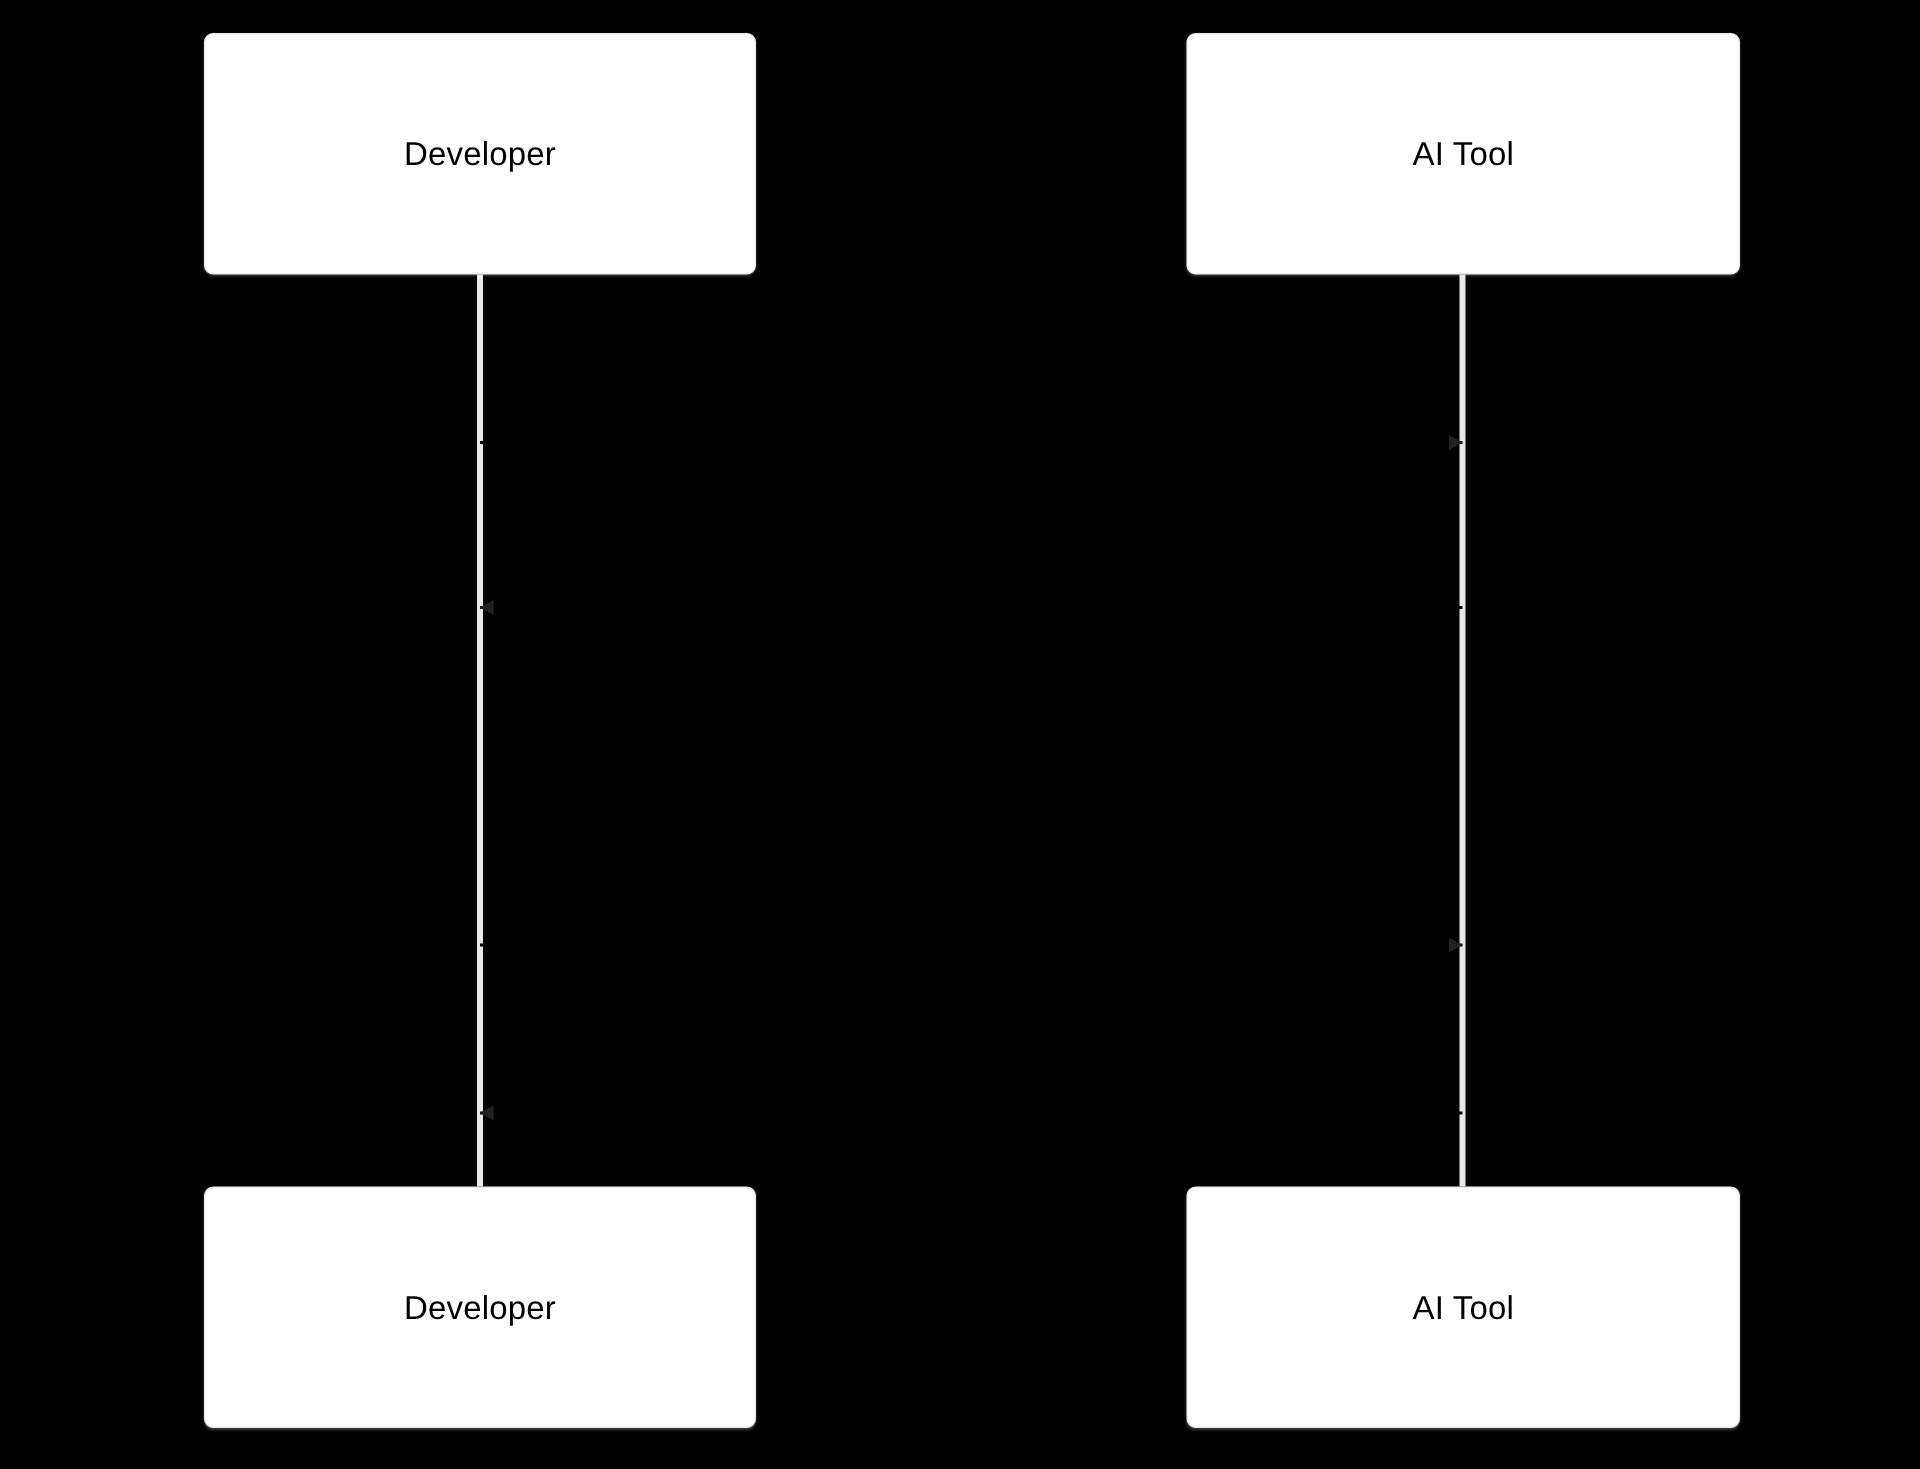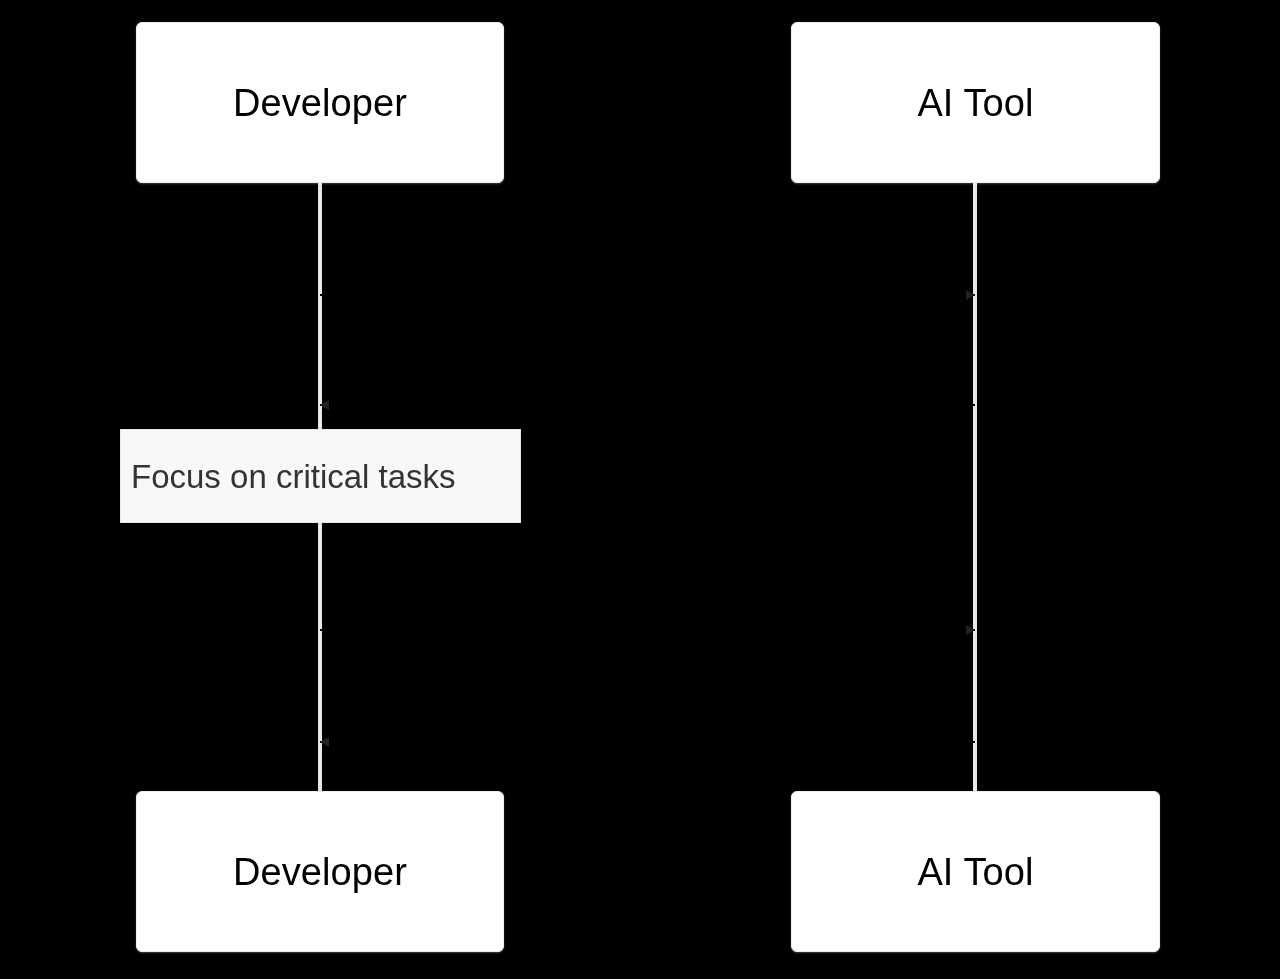--- a/index.html
+++ b/index.html
@@ -34,21 +34,21 @@
     border: 1px solid #ededed;
     border-radius: 6px;
     box-sizing: border-box;
     display: flex;
     align-items: center;
     justify-content: center;
     box-shadow: 0 1px 2px rgba(255,255,255,0.25);
   }
   .actor-label {
     font-family: "Liberation Sans", sans-serif;
-    font-size: 38px;
+    font-size: 22px;
     line-height: 1;
     color: #000000;
     letter-spacing: 0.1px;
     white-space: nowrap;
   }
 
   
   .note-box {
     position: absolute;
     background: #f8f8f8;
@@ -120,23 +120,20 @@
   <div class="msg-label" style="left:648px; top:372px;"></div>
 
   <div class="msg-line" style="left:320px; top:629px; width:655px;"></div>
   <div class="arrowhead right" style="left:966px; top:625px;"></div>
   <div class="msg-label" style="left:648px; top:597px;"></div>
 
   <div class="msg-line" style="left:320px; top:741px; width:655px;"></div>
   <div class="arrowhead left" style="left:320px; top:737px;"></div>
   <div class="msg-label" style="left:648px; top:709px;"></div>
 
-  <div class="note-box" style="left:120px; top:429px; width:401px; height:94px;">
-    <span class="note-label">Focus on critical tasks</span>
-  </div>
 
   <div class="actor-box" style="left:136px; top:791px; width:368px; height:161px;">
     <span class="actor-label">Developer</span>
   </div>
 
   <div class="actor-box" style="left:791px; top:791px; width:369px; height:161px;">
     <span class="actor-label">AI Tool</span>
   </div>
 
 </div>

